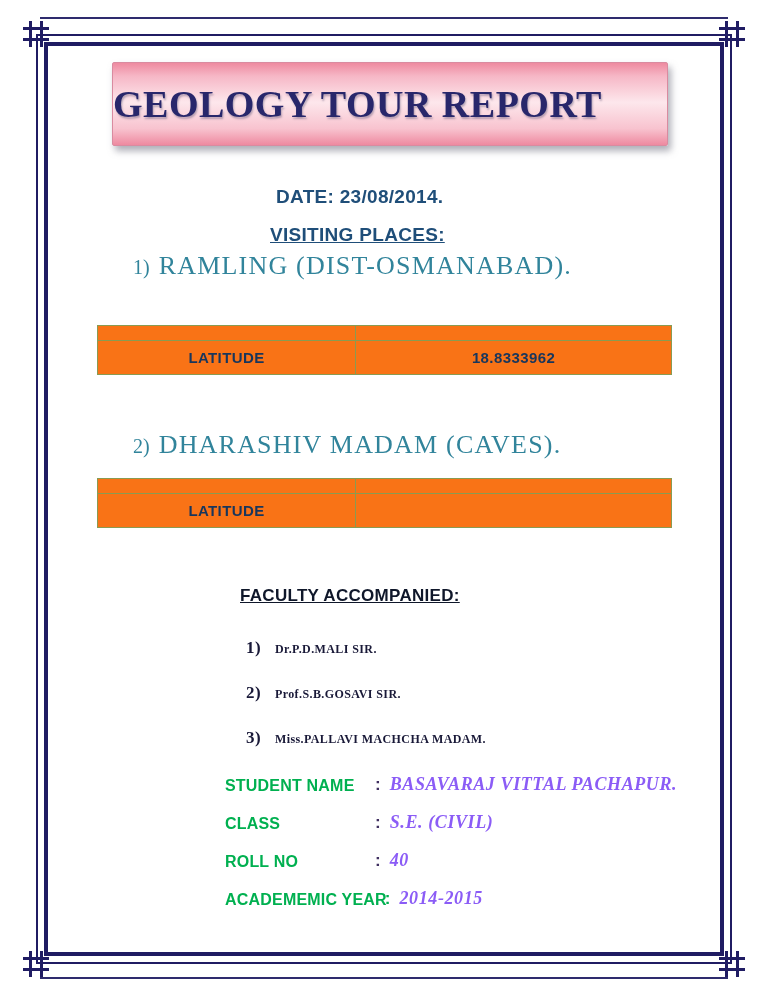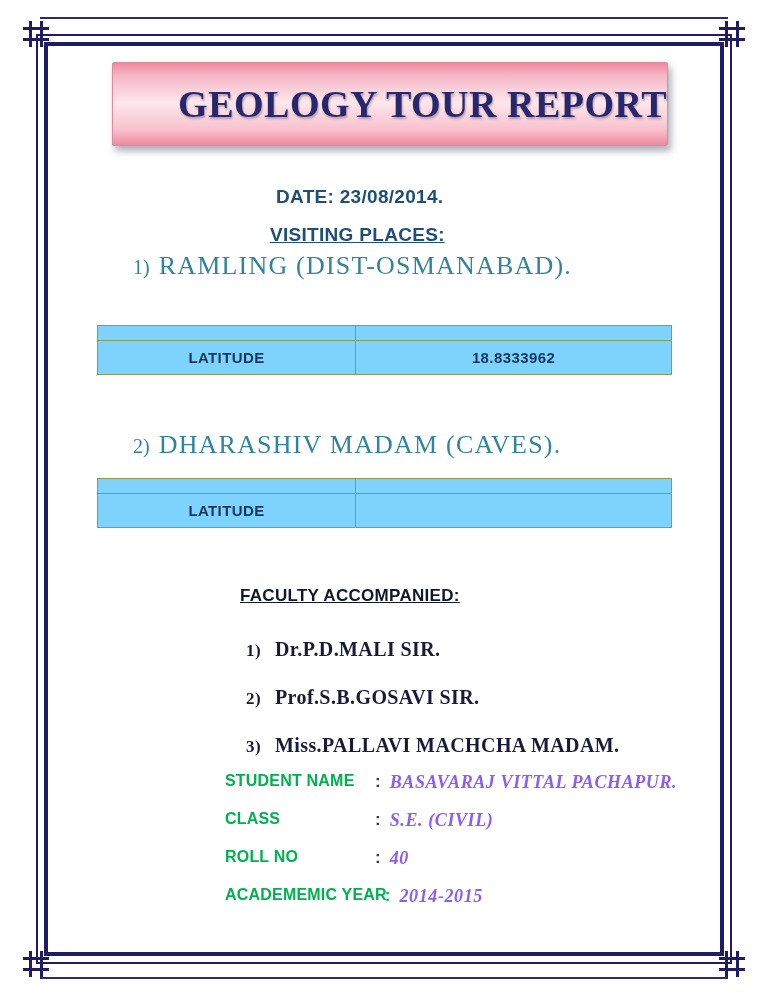--- a/index.html
+++ b/index.html
@@ -23,59 +23,59 @@
   .corner .v{top:0;bottom:0;width:3px}
   .corner .v1{left:6px}.corner .v2{left:17px}
   .corner .h{left:0;right:0;height:3px}
   .corner .h1{top:6px}.corner .h2{top:17px}
 
   
   .banner{position:absolute;left:112px;top:62px;width:556px;height:84px;
     background:linear-gradient(180deg,#ee8aa0 0%,#f6b7c6 16%,#fde7ec 48%,#f8c3cf 80%,#ee8aa0 100%);
     border:1px solid #d98ba0;border-radius:2px;
     box-shadow:3px 5px 7px rgba(110,110,125,.55);
-    display:flex;align-items:center;justify-content:flex-end}
+    display:flex;align-items:center;justify-content:flex-start}
   .banner-title{font-family:"Liberation Serif",serif;font-weight:700;font-size:38px;
     letter-spacing:.5px;color:#28276b;text-shadow:1px 2px 2px rgba(50,50,90,.35)}
 
   
   .date-line{position:absolute;left:276px;top:186px;font-weight:700;font-size:19px;
     color:#1f4e79;letter-spacing:.3px}
   .visiting-heading{position:absolute;left:270px;top:224px;font-weight:700;font-size:19px;
     color:#1f4e79;text-decoration:underline;letter-spacing:.3px}
   .place-heading{position:absolute;display:flex;align-items:baseline;gap:9px;
     color:#31849b;font-family:"Liberation Serif",serif}
   .place-heading.p1{left:133px;top:251px}
   .place-heading.p2{left:133px;top:430px}
   .place-num{font-size:20px}
   .place-name{font-size:26px;letter-spacing:1.2px}
 
   
-  .geo-table{position:absolute;left:97px;width:575px;background:#7dd3fc;border:1px solid #8a9b52}
+  .geo-table{position:absolute;left:97px;width:575px;background:#f97316;border:1px solid #8a9b52}
   .geo-table.t1{top:325px}
   .geo-table.t2{top:478px}
   .t-filler{display:grid;grid-template-columns:258px 1fr;height:14px}
   .t-filler .fc1{border-right:1px solid #8a9b52}
   .t-row{display:grid;grid-template-columns:258px 1fr;height:34px;border-top:1px solid #8a9b52}
   .t-cell{display:flex;align-items:center;justify-content:center;font-weight:700;
     font-size:15px;color:#17365d;letter-spacing:.4px}
   .t-cell.c1{border-right:1px solid #8a9b52}
 
   
   .faculty-heading{position:absolute;left:240px;top:586px;font-weight:700;font-size:17px;
     color:#0f172a;text-decoration:underline;letter-spacing:.3px}
   .faculty-list{position:absolute;left:246px;top:638px}
   .faculty-item{display:flex;align-items:baseline;gap:14px;margin-bottom:25px;
     font-family:"Liberation Serif",serif;font-weight:700;color:#191938;letter-spacing:.4px}
   .f-num{font-size:17px}
-  .f-name{font-size:20px}
+  .f-name{font-size:12px}
 
   
   .info-block{position:absolute;left:225px;top:772px}
-  .info-row{display:flex;align-items:flex-start;height:23px;margin-bottom:15px}
+  .info-row{display:flex;align-items:flex-end;height:23px;margin-bottom:15px}
   .info-label{min-width:150px;font-weight:700;font-size:16px;color:#00b050;letter-spacing:.2px}
   .info-sep{font-weight:700;font-size:17px;color:#403060;margin-right:9px}
   .info-row:last-child .info-sep{color:#00b050;margin-left:-2px}
   .info-value{font-family:"Liberation Serif",serif;font-style:italic;font-weight:700;
     font-size:18px;color:#8b5cf6;letter-spacing:.6px}
 </style>
 </head>
 <body>
 
 <div class="page">

